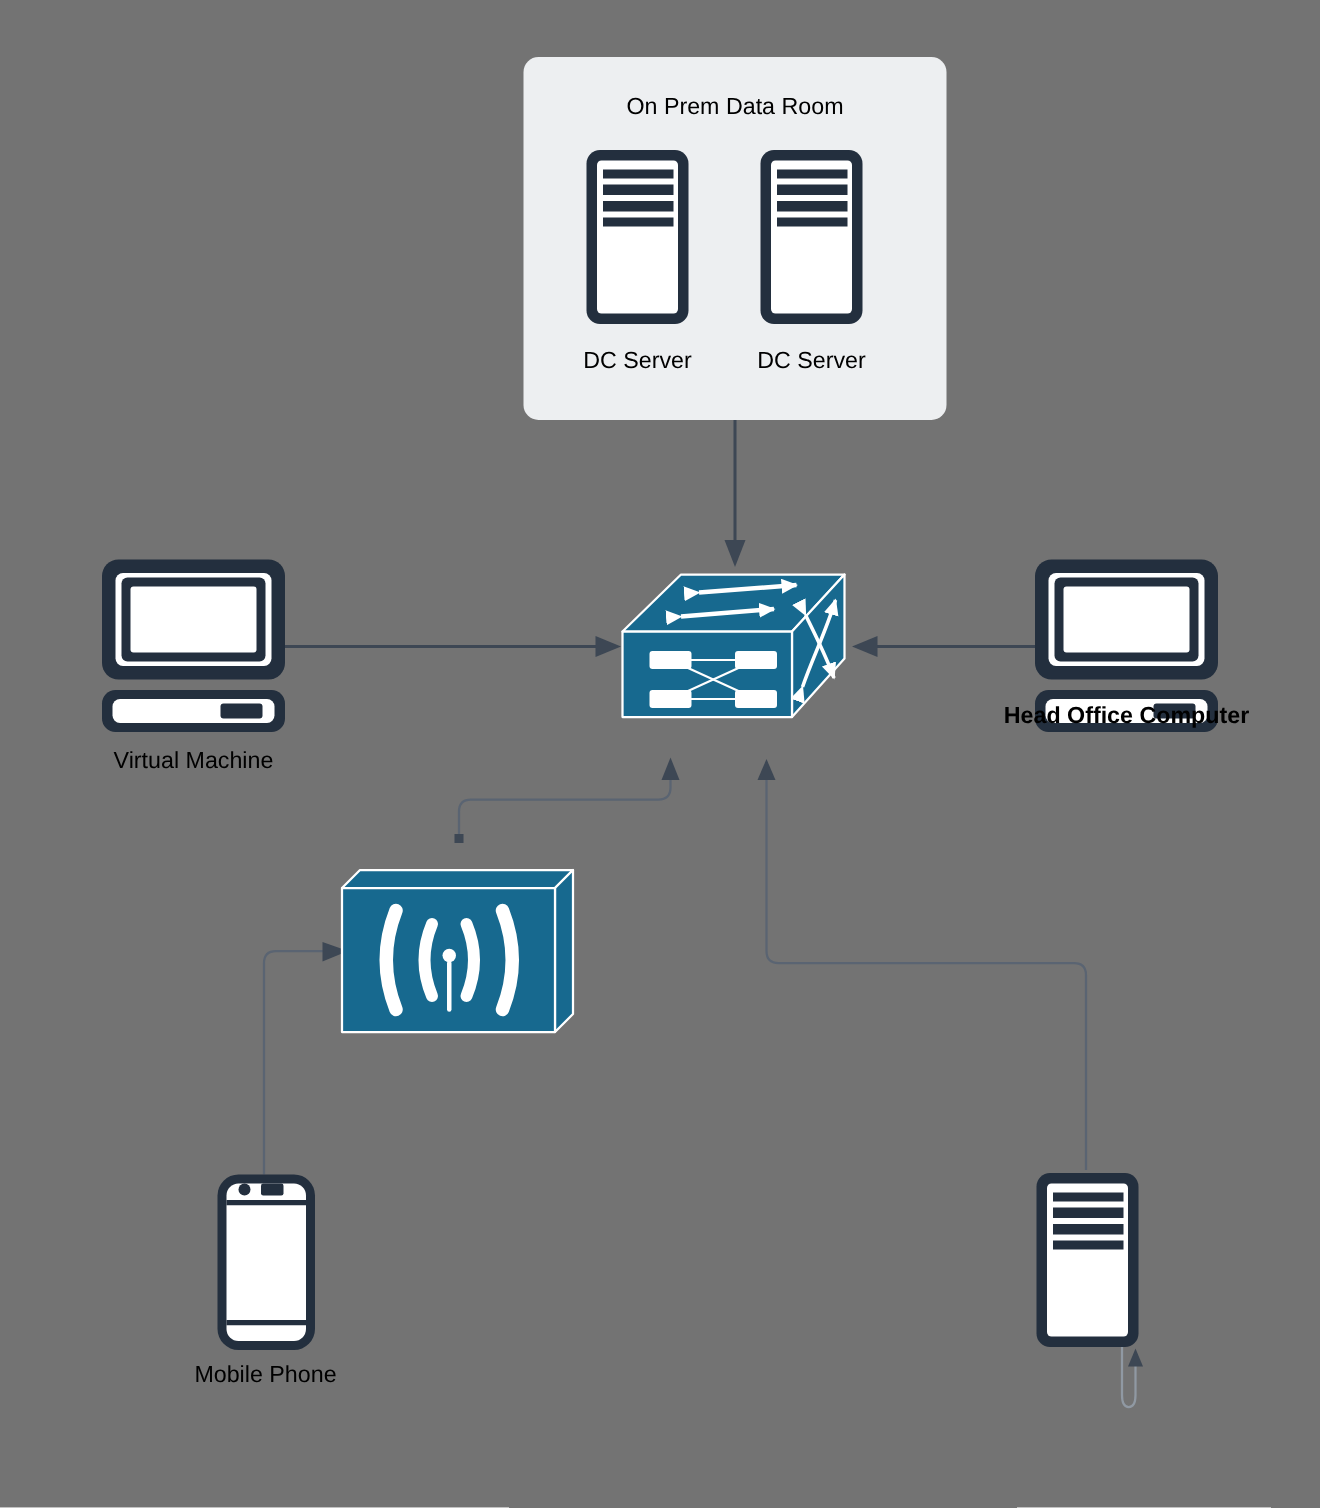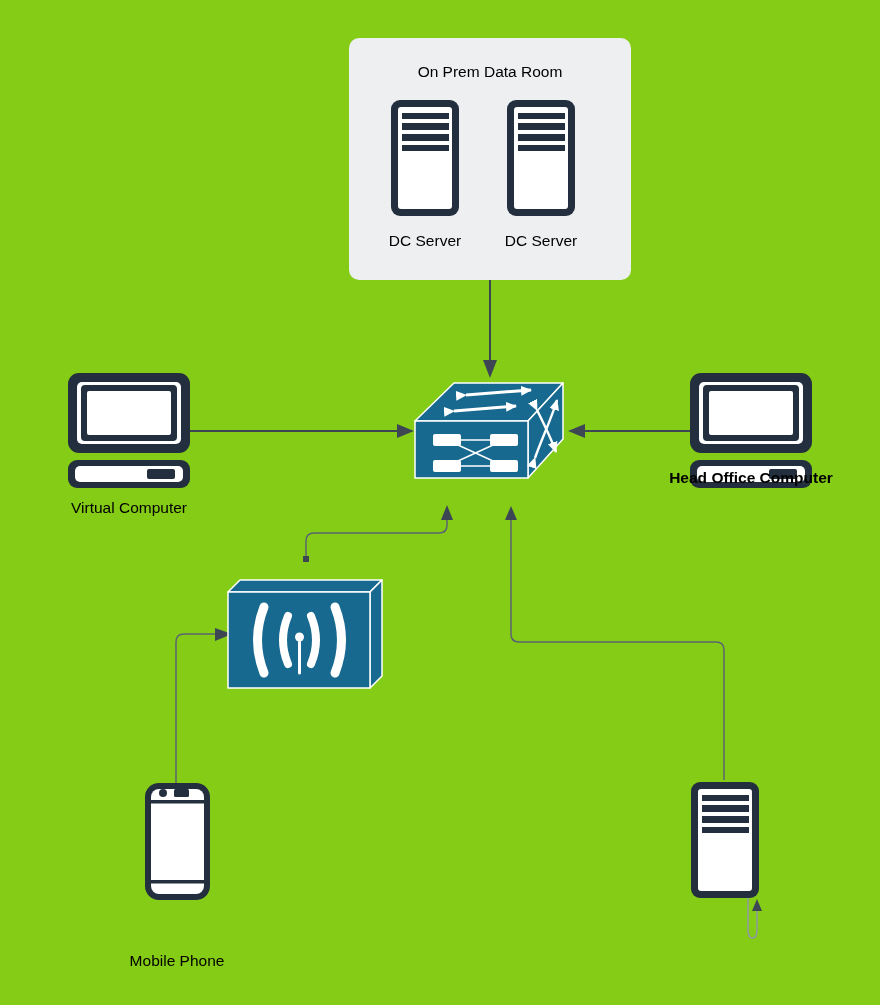--- a/index.html
+++ b/index.html
@@ -1,17 +1,17 @@
 <!DOCTYPE html>
 <html><head>
 <meta charset="utf-8">
 <style>
   html,body{margin:0;padding:0;background:#fff;}
   .canvas{
-    position:relative;width:880px;height:1005px;background:#84cc16;
+    position:relative;width:880px;height:1005px;background:#737373;
     font-family:"Liberation Sans","DejaVu Sans",sans-serif;overflow:hidden;
   }
   .canvas svg{position:absolute;left:0;top:0;}
   .lbl{
     position:absolute;color:#000;font-size:15.5px;line-height:21px;
     text-align:center;white-space:pre-line;
   }
 </style>
 </head>
 <body>
@@ -141,23 +141,23 @@
       </g>
     </g>
   </svg>
 
   <div class="lbl" style="left:349px;top:61px;width:282px;">On Prem Data Room</div>
 
   <div class="lbl" style="left:358px;top:230px;width:134px;">DC Server</div>
 
   <div class="lbl" style="left:474px;top:230px;width:134px;">DC Server</div>
 
-  <div class="lbl" style="left:29px;top:497px;width:200px;">Virtual Computer</div>
+  <div class="lbl" style="left:29px;top:497px;width:200px;">Virtual Machine</div>
 
   <div class="lbl" style="left:651px;top:467px;width:200px;font-weight:bold;">Head Office Computer</div>
 
-  <div class="lbl" style="left:77px;top:906px;width:200px;margin-top:44px;">Mobile Phone</div>
+  <div class="lbl" style="left:77px;top:906px;width:200px;">Mobile Phone</div>
 
   <div class="lbl" style="left:624px;top:904px;width:200px;line-height:22px;">
     
   </div>
 
 </div>
 
 </body></html>

